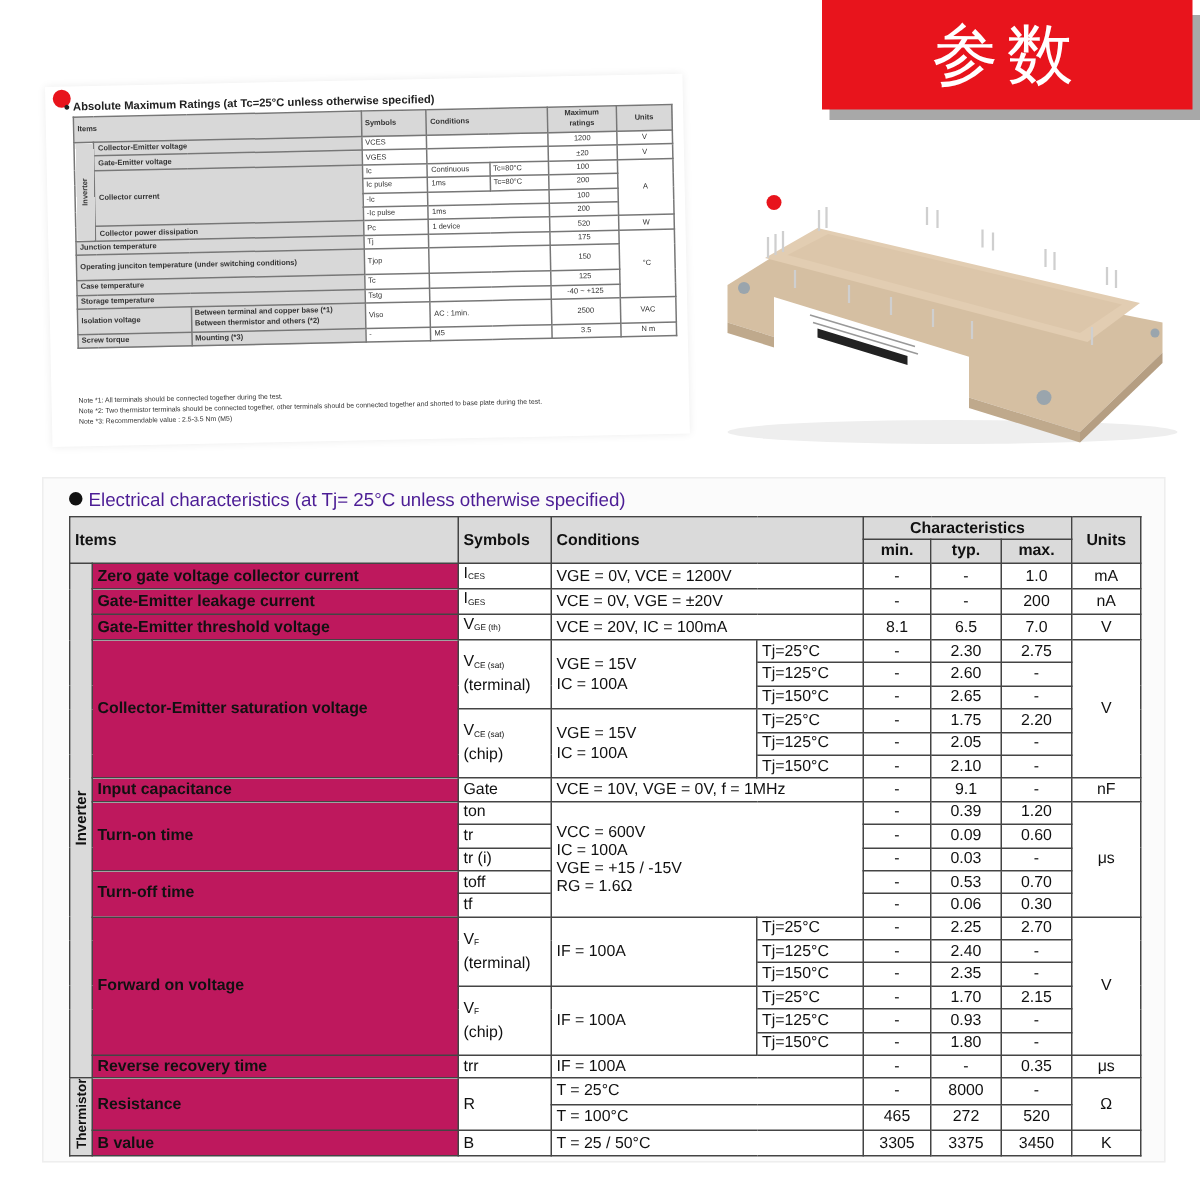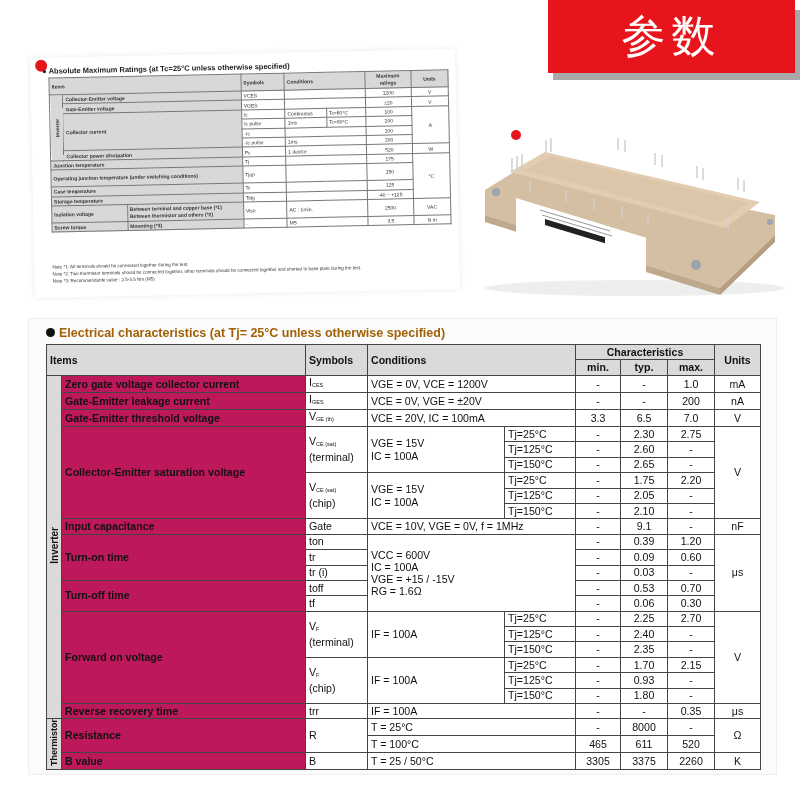--- a/index.html
+++ b/index.html
@@ -14,21 +14,21 @@
   .sheet td, .sheet th { border:0.6px solid #777; padding:0 2px; height:8.4px; line-height:8px; white-space:nowrap; }
   .sheet th { background:#d8d8d8; font-weight:bold; text-align:left; }
   .sheet .g { background:#d8d8d8; font-weight:bold; }
   .sheet .c { text-align:center; }
   .sheet .vert { writing-mode:vertical-rl; transform:rotate(180deg); font-weight:bold; background:#d8d8d8; text-align:center; width:6px; }
   .sheet .notes { position:absolute; left:18px; top:206px; font-size:4.6px; color:#333; line-height:7px; white-space:nowrap; }
   
   .photo { position:absolute; left:470px; top:110px; width:320px; height:190px; }
   
   .card { position:absolute; left:28px; top:318px; width:747px; height:455px; background:#fbfbfb; border:1px solid #eeeeee; }
-  .main-title { position:absolute; left:46px; top:326px; font-size:12.5px; font-weight:bold; color:#a16207; white-space:nowrap; }
+  .main-title { position:absolute; left:46px; top:326px; font-size:12.5px; font-weight:normal; color:#4c1d95; white-space:nowrap; }
   .main-title .bullet { display:inline-block; width:9px; height:9px; border-radius:50%; background:#111; margin-right:4px; vertical-align:0px; }
   table.ec { position:absolute; left:46px; top:344px; border-collapse:collapse; font-size:10.6px; color:#111; table-layout:fixed; background:#fff; }
   table.ec td, table.ec th { border:1px solid #444; padding:0 3px; height:14.4px; line-height:13px; white-space:nowrap; overflow:hidden; }
   table.ec th { background:#dadada; font-weight:bold; }
   table.ec .hdr { height:30px; }
   table.ec .g { background:#be185d; font-weight:bold; }
   table.ec .c { text-align:center; }
   table.ec .l { text-align:left; }
   table.ec .side { background:#dadada; padding:0; text-align:center; }
   table.ec .side span { writing-mode:vertical-rl; transform:rotate(180deg); font-weight:bold; font-size:10px; display:inline-block; }
@@ -253,21 +253,21 @@
     <td class="c">-</td>
     <td class="c">-</td>
     <td class="c">200</td>
     <td class="c">nA</td>
   </tr>
 
   <tr>
     <td class="g">Gate-Emitter threshold voltage</td>
     <td><span>V</span><sub class="s">GE (th)</sub></td>
     <td colspan="2">VCE = 20V, IC = 100mA</td>
-    <td class="c">3.3</td>
+    <td class="c">8.1</td>
     <td class="c">6.5</td>
     <td class="c">7.0</td>
     <td class="c">V</td>
   </tr>
 
   <tr>
     <td class="g" rowspan="6">Collector-Emitter saturation voltage</td>
     <td class="ml" rowspan="3"><span>V</span><sub class="s">CE (sat)</sub><br><span>(terminal)</span></td>
     <td class="ml" rowspan="3">
           <div>VGE = 15V</div>
@@ -426,27 +426,27 @@
     <td rowspan="2">R</td>
     <td colspan="2">T = 25°C</td>
     <td class="c">-</td>
     <td class="c">8000</td>
     <td class="c">-</td>
     <td class="c" rowspan="2">Ω</td>
   </tr>
   <tr>
     <td colspan="2">T = 100°C</td>
     <td class="c">465</td>
-    <td class="c">611</td>
+    <td class="c">272</td>
     <td class="c">520</td>
   </tr>
 
   <tr>
     <td class="g">B value</td>
     <td>B</td>
     <td colspan="2">T = 25 / 50°C</td>
     <td class="c">3305</td>
     <td class="c">3375</td>
-    <td class="c">2260</td>
+    <td class="c">3450</td>
     <td class="c">K</td>
   </tr>
 </tbody>
   </table>
 
 </body></html>

